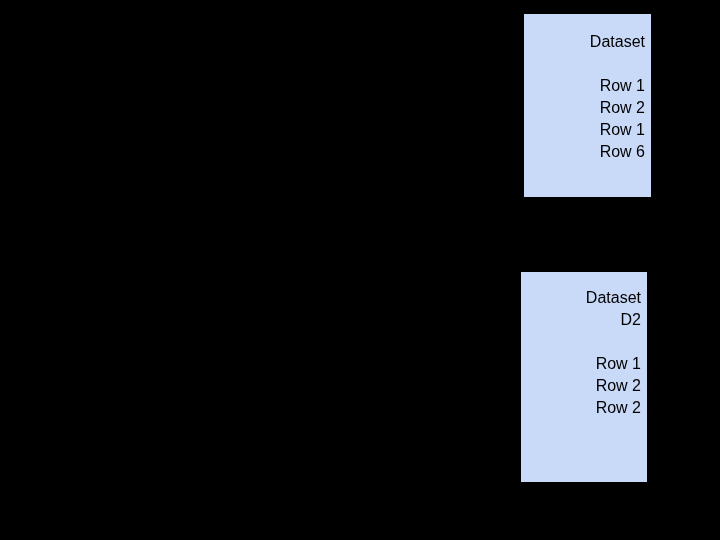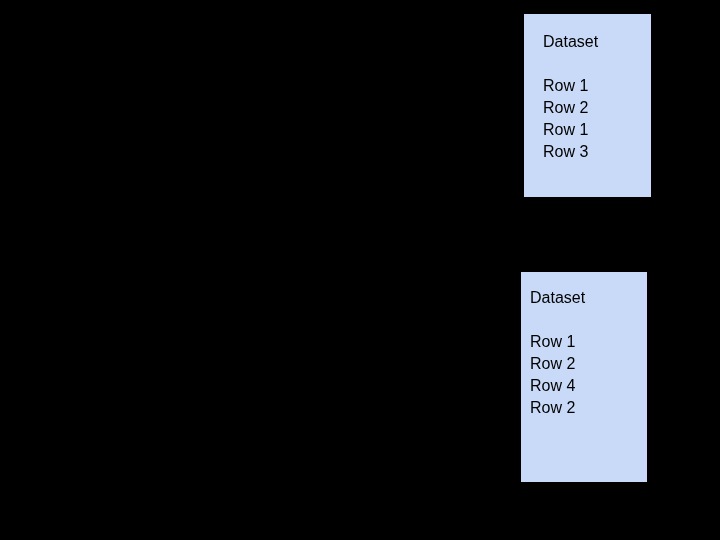--- a/index.html
+++ b/index.html
@@ -20,20 +20,21 @@
   .dataset-box {
     position: absolute;
     box-sizing: border-box;
     border: 1px solid #000000;
     color: #000000;
     font-size: 16px;
     line-height: 22px;
   }
   .dataset-box .line {
     white-space: pre;
+    text-align: right;
   }
   .line.indent {
     padding-left: 12px;
   }
   .line.blank {
     height: 22px;
   }
   
   #box-d1 {
     left: 523px;
@@ -55,25 +56,25 @@
 <body>
 
 <div class="canvas">
 
   <div class="dataset-box" id="box-d1" style="background: rgb(201, 218, 248);">
     <div class="line">Dataset</div>
     <div class="line blank"></div>
     <div class="line">Row 1</div>
     <div class="line">Row 2</div>
     <div class="line">Row 1</div>
-    <div class="line">Row 3</div>
+    <div class="line">Row 6</div>
   </div>
 
   <div class="dataset-box" id="box-d2" style="background: rgb(201, 218, 248);">
     <div class="line">Dataset</div>
+    <div class="line indent">D2</div>
     <div class="line blank"></div>
     <div class="line">Row 1</div>
     <div class="line">Row 2</div>
-    <div class="line">Row 4</div>
     <div class="line">Row 2</div>
   </div>
 
 </div>
 
 </body></html>

